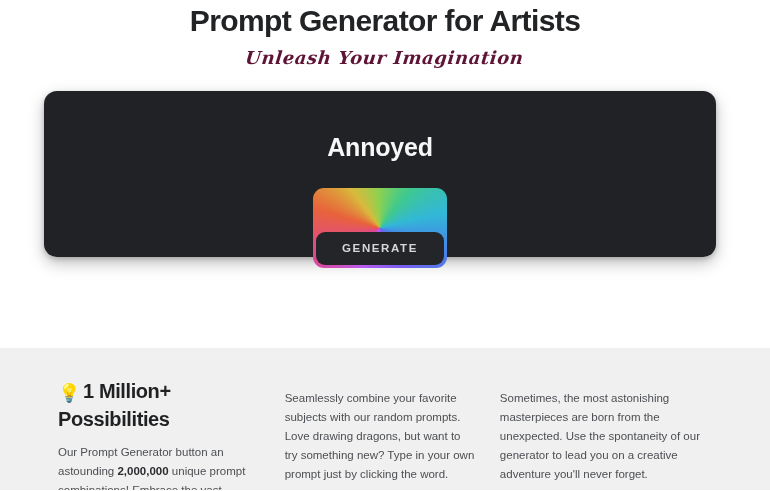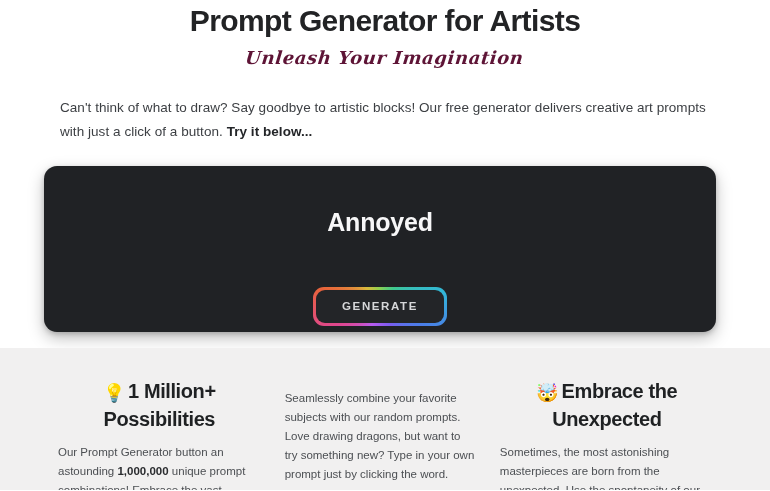--- a/index.html
+++ b/index.html
@@ -74,21 +74,20 @@
     width: 672px;
     height: 166px;
     box-sizing: border-box;
     background: #202225;
     border-radius: 13px;
     box-shadow: 0 6px 16px rgba(0,0,0,0.26), 0 2px 5px rgba(0,0,0,0.18);
     display: flex;
     flex-direction: column;
     align-items: center;
     justify-content: flex-start;
-    gap: 24px;
   }
 
   .word-row {
     display: flex;
     align-items: baseline;
     justify-content: center;
     gap: 56px;
     margin-top: 42px;
   }
 
@@ -124,20 +123,21 @@
   .generate-button-inner {
     background: #232528;
     border-radius: 9px;
     padding: 10px 26px 11px 26px;
     color: #d6d7d9;
     font-size: 11.5px;
     font-weight: 700;
     letter-spacing: 1.6px;
     text-transform: uppercase;
     text-align: center;
+    margin-top: 41px;
   }
 
   
   .features {
     position: absolute;
     left: 0;
     top: 348px;
     width: 770px;
     height: 143px;
     background: #f1f0f0;
@@ -158,21 +158,20 @@
   .feature-card:nth-child(2) { width: 224px; }
   .feature-card:nth-child(3) { width: 230px; padding-right: 6px; }
 
   .feature-heading {
     margin: 0;
     font-size: 20px;
     line-height: 26px;
     font-weight: 700;
     letter-spacing: -0.4px;
     color: #1f2123;
-    text-align: center;
   }
 
   .feature-emoji {
     font-family: "DejaVu Sans", sans-serif;
     font-size: 18px;
     line-height: 26px;
     margin-right: 3px;
     vertical-align: -1px;
   }
 
@@ -189,21 +188,20 @@
 <body>
 
 <div class="page">
 
   <div class="hero">
 
     <h1 class="page-title">Prompt Generator for Artists</h1>
 
     <div class="page-subtitle">Unleash Your Imagination</div>
 
-    <p class="intro"><span>Can't think of what to draw? Say goodbye to artistic blocks! Our free generator delivers creative art prompts with just a click of a button. </span><b>Try it below...</b></p>
 
     <div class="generator-wrap">
       <div class="generator-panel">
 
         <div class="word-row">
           <span class="prompt-word">Annoyed</span>
         </div>
 
         <div class="generate-button">
           <div class="generate-button-inner">GENERATE</div>
@@ -211,28 +209,27 @@
 
       </div>
     </div>
   </div>
 
   <div class="features">
     <div class="features-grid">
 
       <div class="feature-card">
         <h2 class="feature-heading"><span class="feature-emoji">💡</span><span>1 Million+ Possibilities</span></h2>
-        <p class="feature-body"><span>Our Prompt Generator button an astounding </span><b>1,000,000</b><span> unique prompt combinations! Embrace the vast possibilities and let your creativity soar to new heights.</span></p>
+        <p class="feature-body"><span>Our Prompt Generator button an astounding </span><b>2,000,000</b><span> unique prompt combinations! Embrace the vast possibilities and let your creativity soar to new heights.</span></p>
       </div>
 
       <div class="feature-card">
         <p class="feature-body"><span>Seamlessly combine your favorite subjects with our random prompts. Love drawing dragons, but want to try something new? Type in your own prompt just by clicking the word.</span><b></b><span></span></p>
       </div>
 
       <div class="feature-card">
-        <h2 class="feature-heading"><span class="feature-emoji">🤯</span><span>Embrace the Unexpected</span></h2>
         <p class="feature-body"><span>Sometimes, the most astonishing masterpieces are born from the unexpected. Use the spontaneity of our generator to lead you on a creative adventure you'll never forget.</span><b></b><span></span></p>
       </div>
 
     </div>
   </div>
 
 </div>
 
 </body></html>

